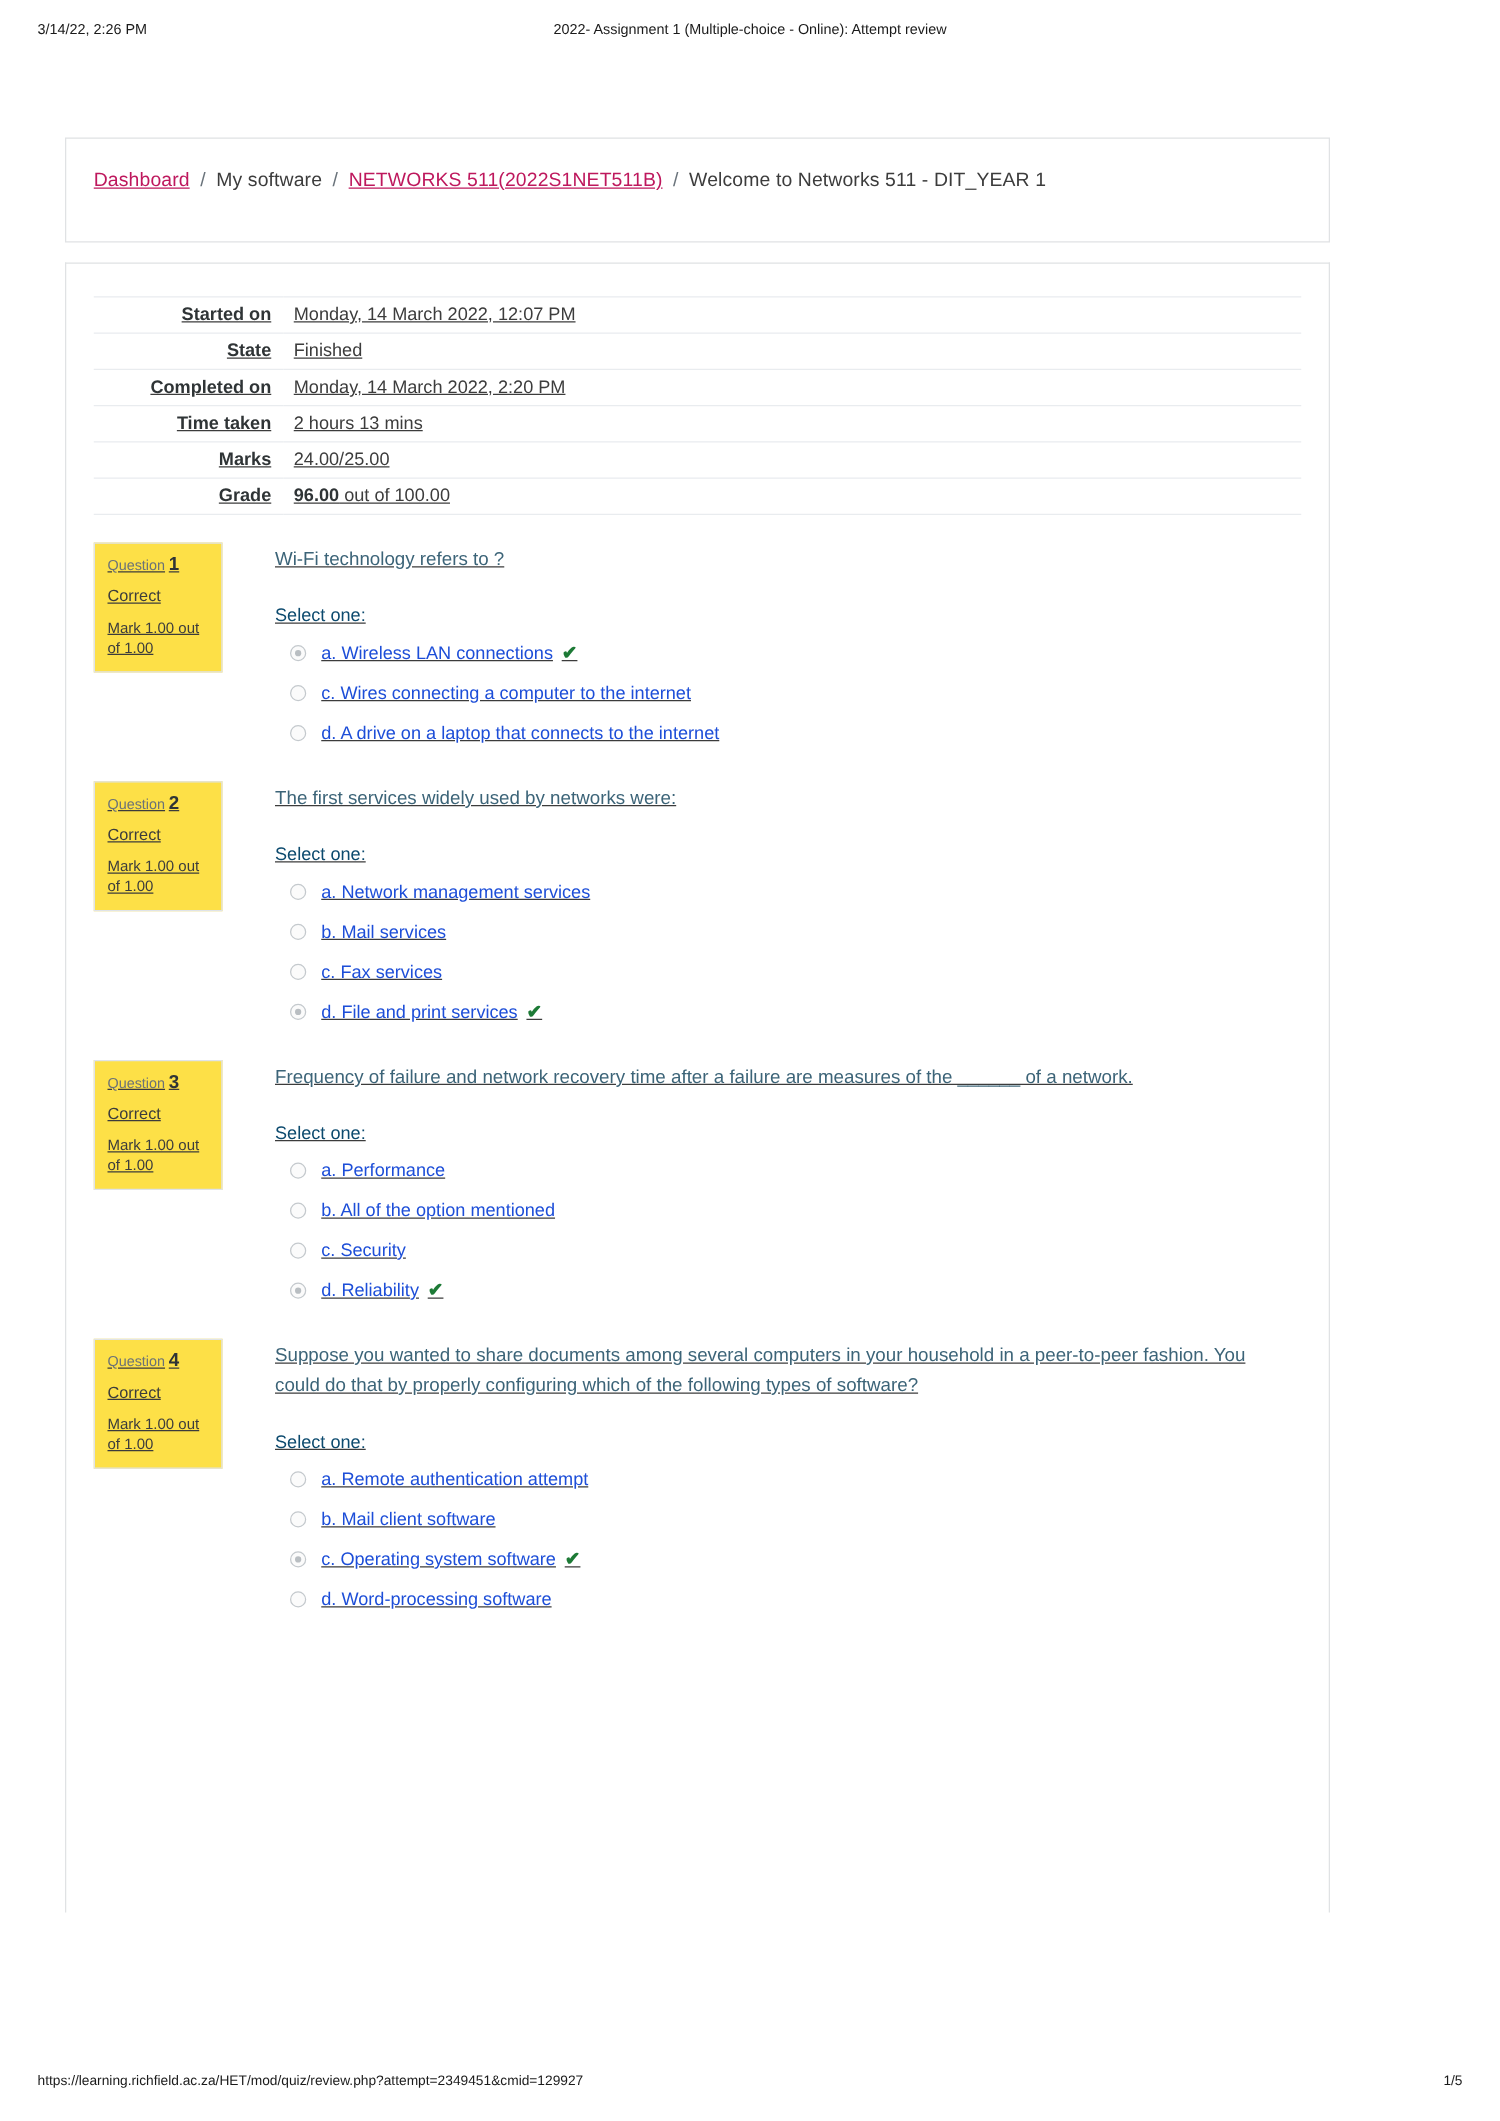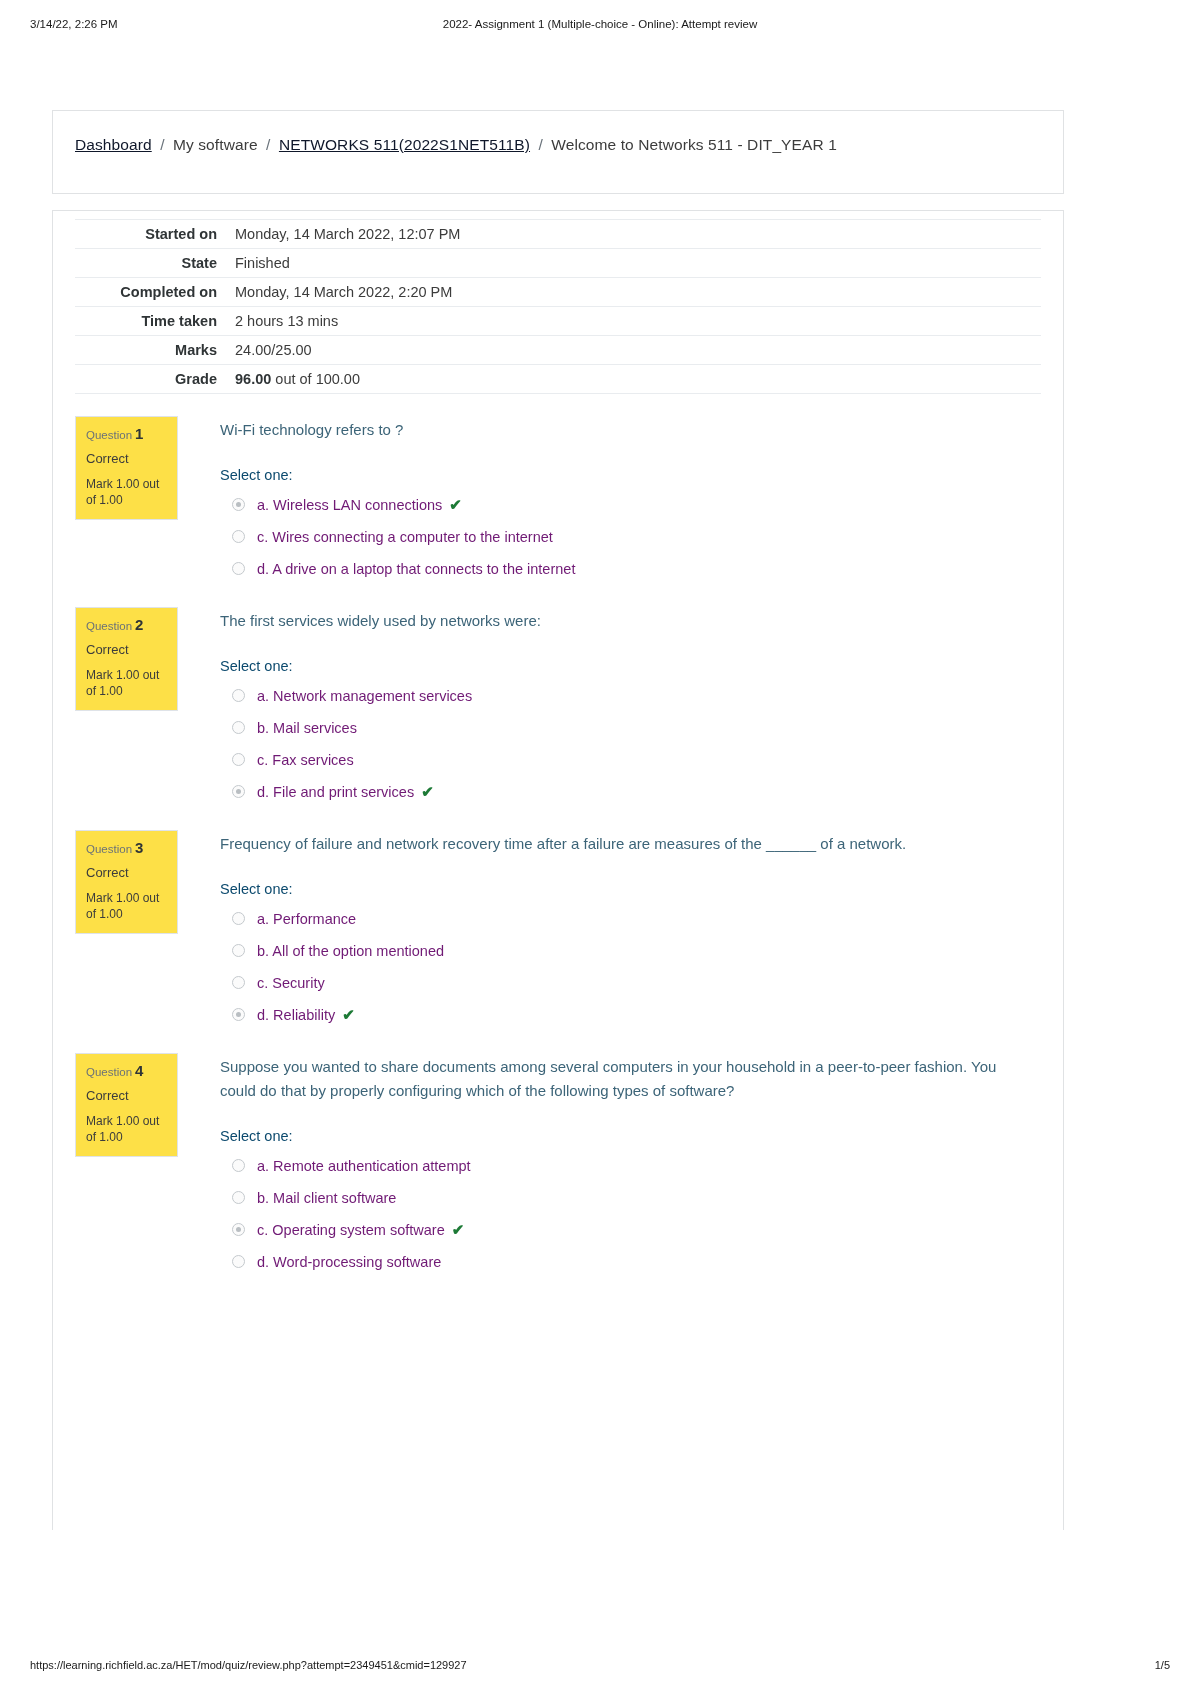--- a/index.html
+++ b/index.html
@@ -55,32 +55,33 @@
     padding: 22px 22px 20px 22px;
     min-height: 84px;
   }
   .breadcrumb {
     font-size: 15.5px;
     line-height: 23px;
     color: #3c3c3c;
     letter-spacing: 0.1px;
   }
   .breadcrumb a {
-    color: #0f172a;
+    color: #be185d;
     text-decoration: underline;
   }
   .breadcrumb .sep { color: #6a737b; padding: 0 4px; }
   .breadcrumb .plain { color: #3c3c3c; }
   .bc-line2 { display: block; padding-left: 6px; margin-top: 2px; }
 
   .body-card {
     margin-top: 16px;
-    padding: 6px 22px 40px 22px;
+    padding: 24px 22px 40px 22px;
     min-height: 1320px;
     border-bottom: none;
+    text-decoration: underline;
   }
 
   
   .summary {
     width: 100%;
     border-collapse: collapse;
     margin: 2px 0 16px 0;
   }
   .summary tr { border-top: 1px solid #e9ecef; }
   .summary tr:last-child { border-bottom: 1px solid #e9ecef; }
@@ -166,21 +167,21 @@
     position: relative;
   }
   .radio.checked::after {
     content: "";
     position: absolute;
     left: 3px; top: 3px;
     width: 5px; height: 5px;
     border-radius: 50%;
     background: #b9bec2;
   }
-  .answer .atext { color: #701a75; }
+  .answer .atext { color: #1d4ed8; }
   .tick {
     color: #1d7a36;
     font-size: 15px;
     font-weight: bold;
     margin-left: 7px;
     line-height: 20px;
   }
 </style>
 </head>
 <body>

